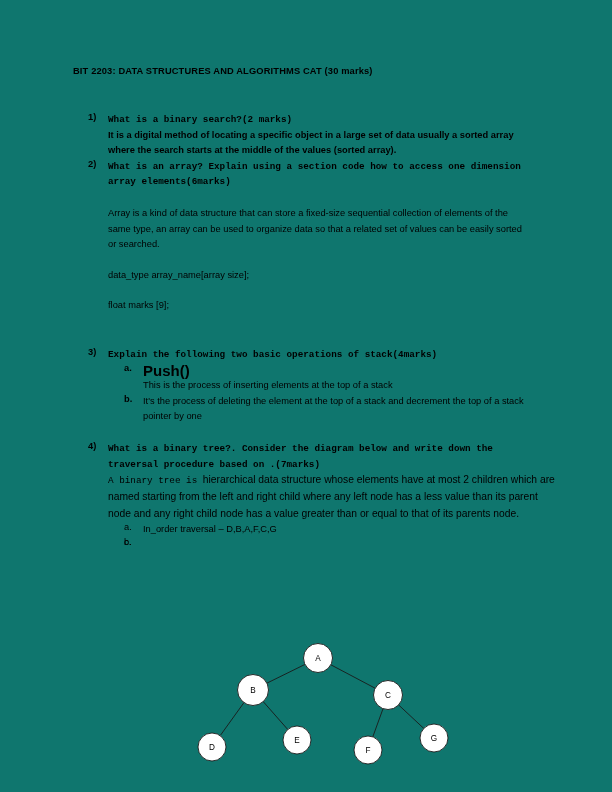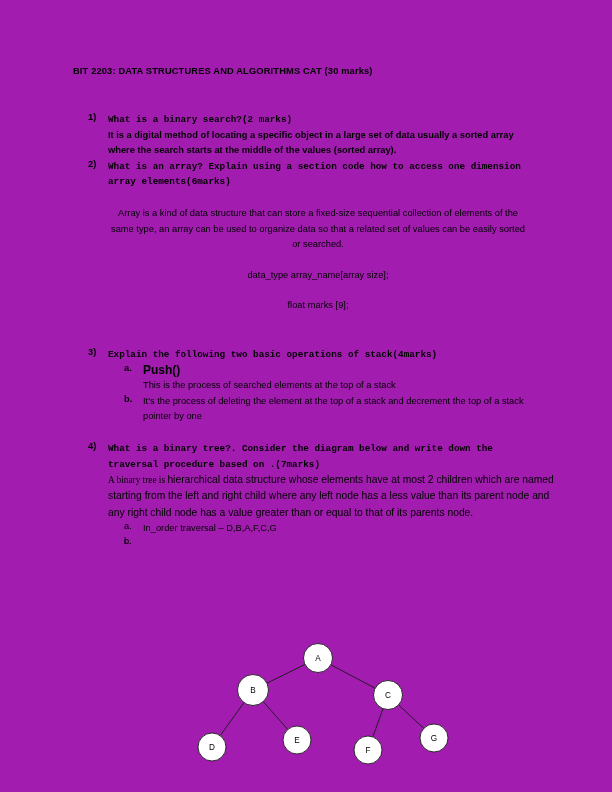--- a/index.html
+++ b/index.html
@@ -8,21 +8,21 @@
     background: #ffffff;
   }
   body {
     font-family: "Liberation Sans", sans-serif;
     color: #000000;
   }
   .page {
     position: relative;
     width: 612px;
     height: 792px;
-    background: #a21caf;
+    background: #0f766e;
     overflow: hidden;
     box-sizing: border-box;
   }
 
   
   .doc-title {
     position: absolute;
     left: 73px;
     top: 66px;
     font-size: 9.3px;
@@ -64,21 +64,20 @@
     font-size: 9.3px;
     font-weight: bold;
     line-height: 15.6px;
     margin: 0;
   }
 
   
   .q2-body {
     padding-left: 108px;
     padding-right: 84px;
-    text-align: center;
   }
   .q2-body p {
     margin: 0;
     font-size: 9.3px;
     line-height: 15.6px;
   }
   .q2-body p + p {
     margin-top: 15px;
   }
 
@@ -89,21 +88,21 @@
     padding-right: 78px;
   }
   .sub-letter {
     position: absolute;
     left: 124px;
     top: 0;
     font-size: 9.3px;
     font-weight: bold;
   }
   .sub-title {
-    font-size: 12px;
+    font-size: 15px;
     font-weight: bold;
     line-height: 15.6px;
     margin: 0;
   }
   .sub-text {
     font-size: 9.3px;
     line-height: 15.6px;
     margin: 0;
   }
 
@@ -123,21 +122,21 @@
   
   .q4-para {
     font-family: "Liberation Sans", sans-serif;
     font-size: 10.3px;
     line-height: 16.2px;
     margin: 0;
     padding-left: 108px;
     padding-right: 56px;
   }
   .q4-lead {
-    font-family: Liberation Serif, serif;
+    font-family: Liberation Mono, monospace;
     font-size: 9.3px;
   }
 
   .gap-sm { height: 9px; }
   .gap-md { height: 16px; }
   .gap-lg { height: 24px; }
 
   
   .tree-wrap {
     position: absolute;
@@ -198,21 +197,21 @@
     <div class="gap-sm"></div>
 
     <div class="q-row">
       <span class="q-num">3)</span>
       <p class="q-title">Explain the following  two basic operations of stack(4marks)</p>
     </div>
 
     <div class="sub-row">
       <span class="sub-letter">a.</span>
       <p class="sub-title">Push()</p>
-      <p class="sub-text">This is the process of searched elements at the top of a stack</p>
+      <p class="sub-text">This is the process of inserting elements at the top of a stack</p>
     </div>
 
     <div class="sub-row">
       <span class="sub-letter">b.</span>
       <p class="sub-text">It's the process of deleting the element at the top of a stack and decrement the top of a stack pointer by one</p>
     </div>
 
     <div class="gap-md"></div>
 
     <div class="q-row">

